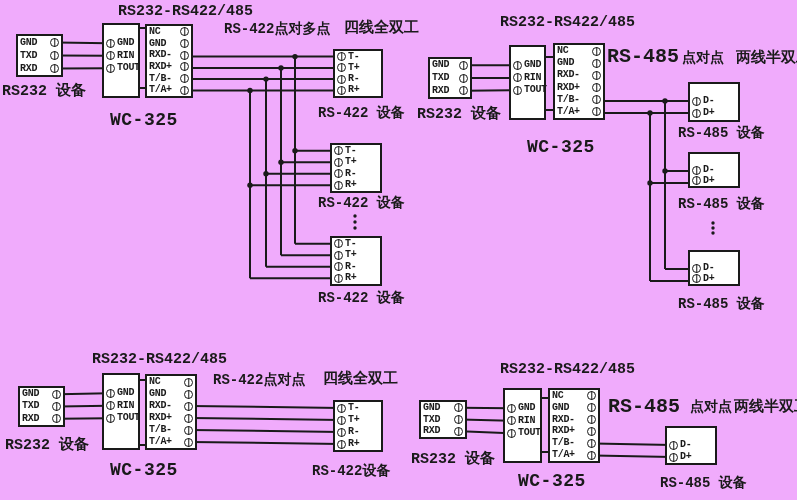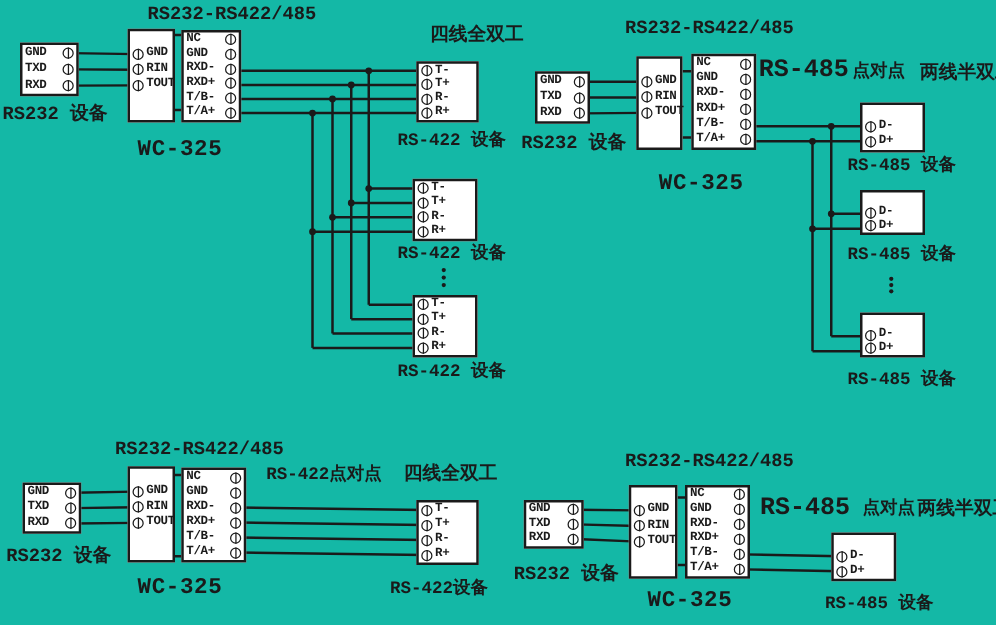--- a/index.html
+++ b/index.html
@@ -1,16 +1,16 @@
 <!DOCTYPE html>
 <html><head>
 <meta charset="utf-8">
 <style>
   html,body{margin:0;padding:0;background:#ffffff;}
-  #screen{position:relative;width:797px;height:500px;background:#14b8a6;overflow:hidden;
+  #screen{position:relative;width:797px;height:500px;background:#f0abfc;overflow:hidden;
           font-family:"Liberation Mono","DejaVu Sans Mono",monospace;color:#1a1a1a;}
   #wires{position:absolute;left:0;top:0;z-index:1;}
   #wires line{stroke:#1a1a1a;stroke-width:2;}
   #wires circle.j{fill:#1a1a1a;stroke:none;}
   #wires circle.e{fill:#1a1a1a;stroke:none;}
   .box{position:absolute;z-index:2;box-sizing:border-box;border:2px solid #1a1a1a;background:#ffffff;
        display:flex;flex-direction:column;}
   .trow{display:flex;align-items:center;gap:2px;padding:0 2px;}
   .box.r .trow{justify-content:space-between;}
   .box.spread .trow{flex:1 1 0;min-height:0;}
@@ -113,20 +113,21 @@
       <line x1="461" y1="419.5" x2="510" y2="420.8"></line>
       <line x1="461" y1="431.2" x2="510" y2="433.3"></line>
       <line x1="542" y1="398" x2="549" y2="398"></line>
       <line x1="542" y1="452" x2="549" y2="452"></line>
       <line x1="594" y1="443.5" x2="672" y2="445"></line>
       <line x1="594" y1="455.5" x2="672" y2="457"></line>
     </g>
   </svg>
 
   <div class="dlabel t15" style="left:118px;top:4px;">RS232-RS422/485</div>
+  <div class="dlabel t14" style="left:224px;top:22px;">RS-422点对多点</div>
   <div class="dlabel t15" style="left:344px;top:21px;">四线全双工</div>
 
   <div class="box spread r" style="left:16px;top:34px;width:47px;height:43px;">
       <div class="trow">
         <span class="tlabel">GND</span>
         <span class="circ"></span>
       </div>
       <div class="trow">
         <span class="tlabel">TXD</span>
         <span class="circ"></span>

